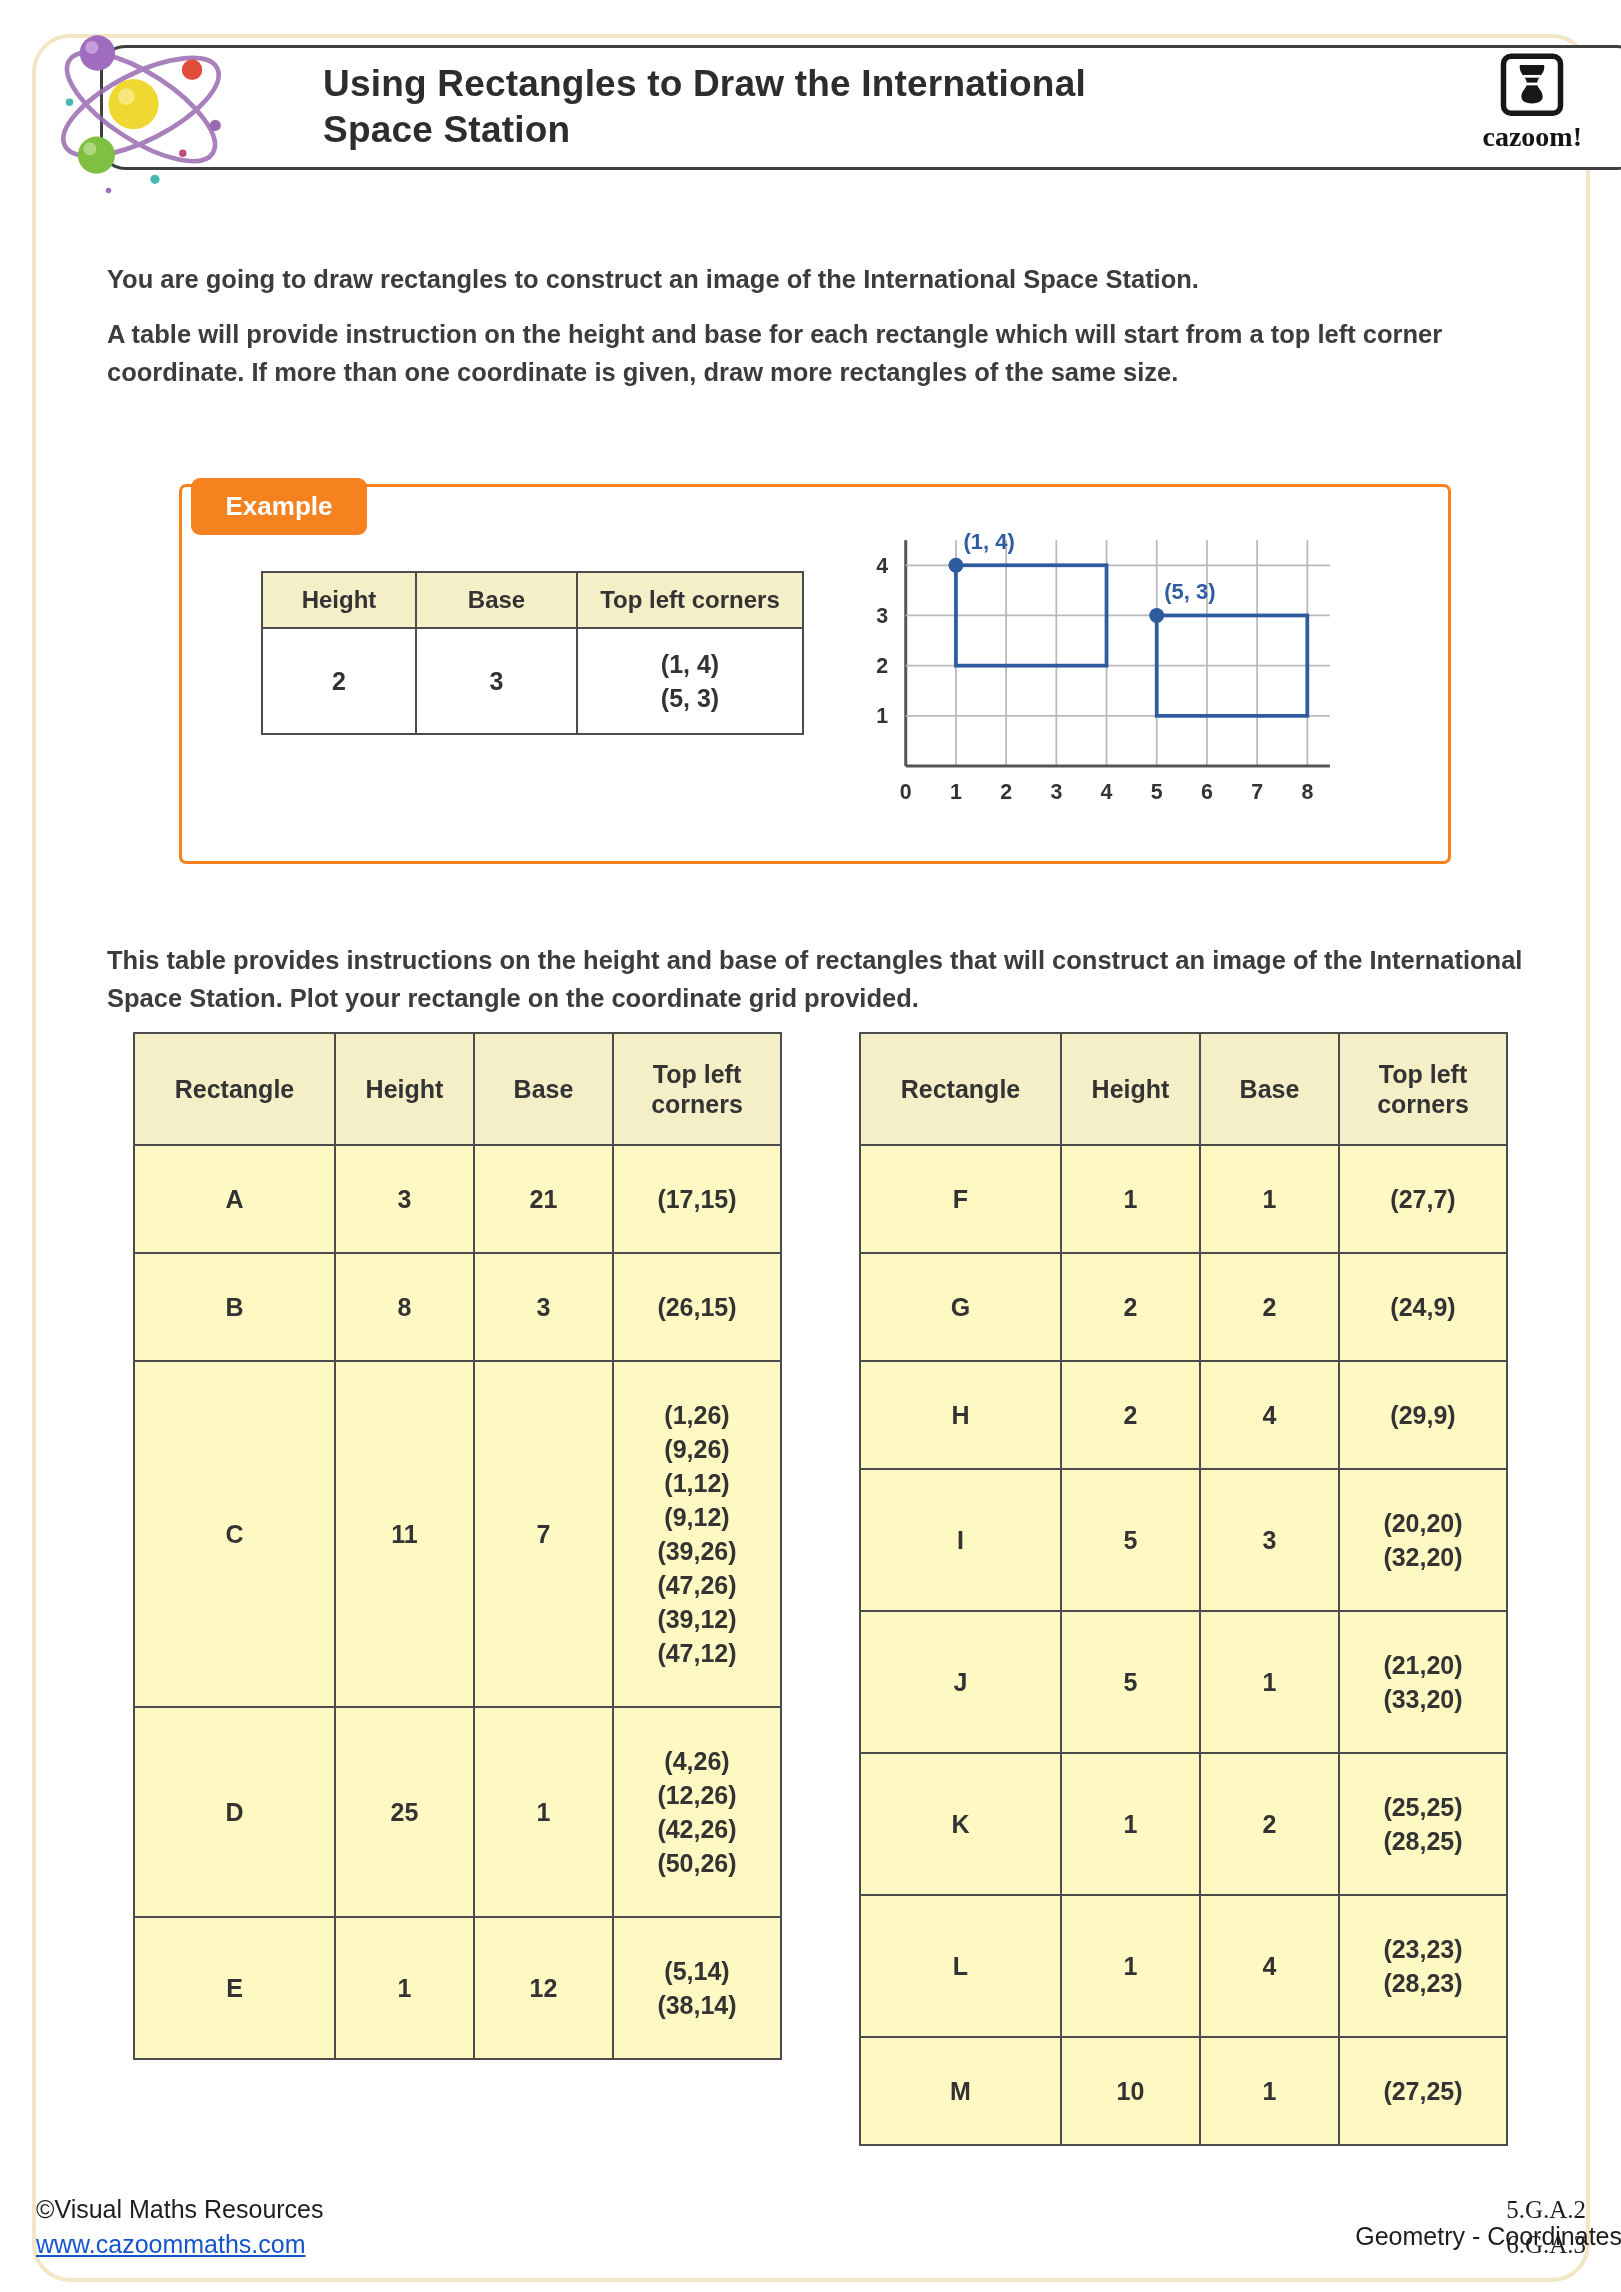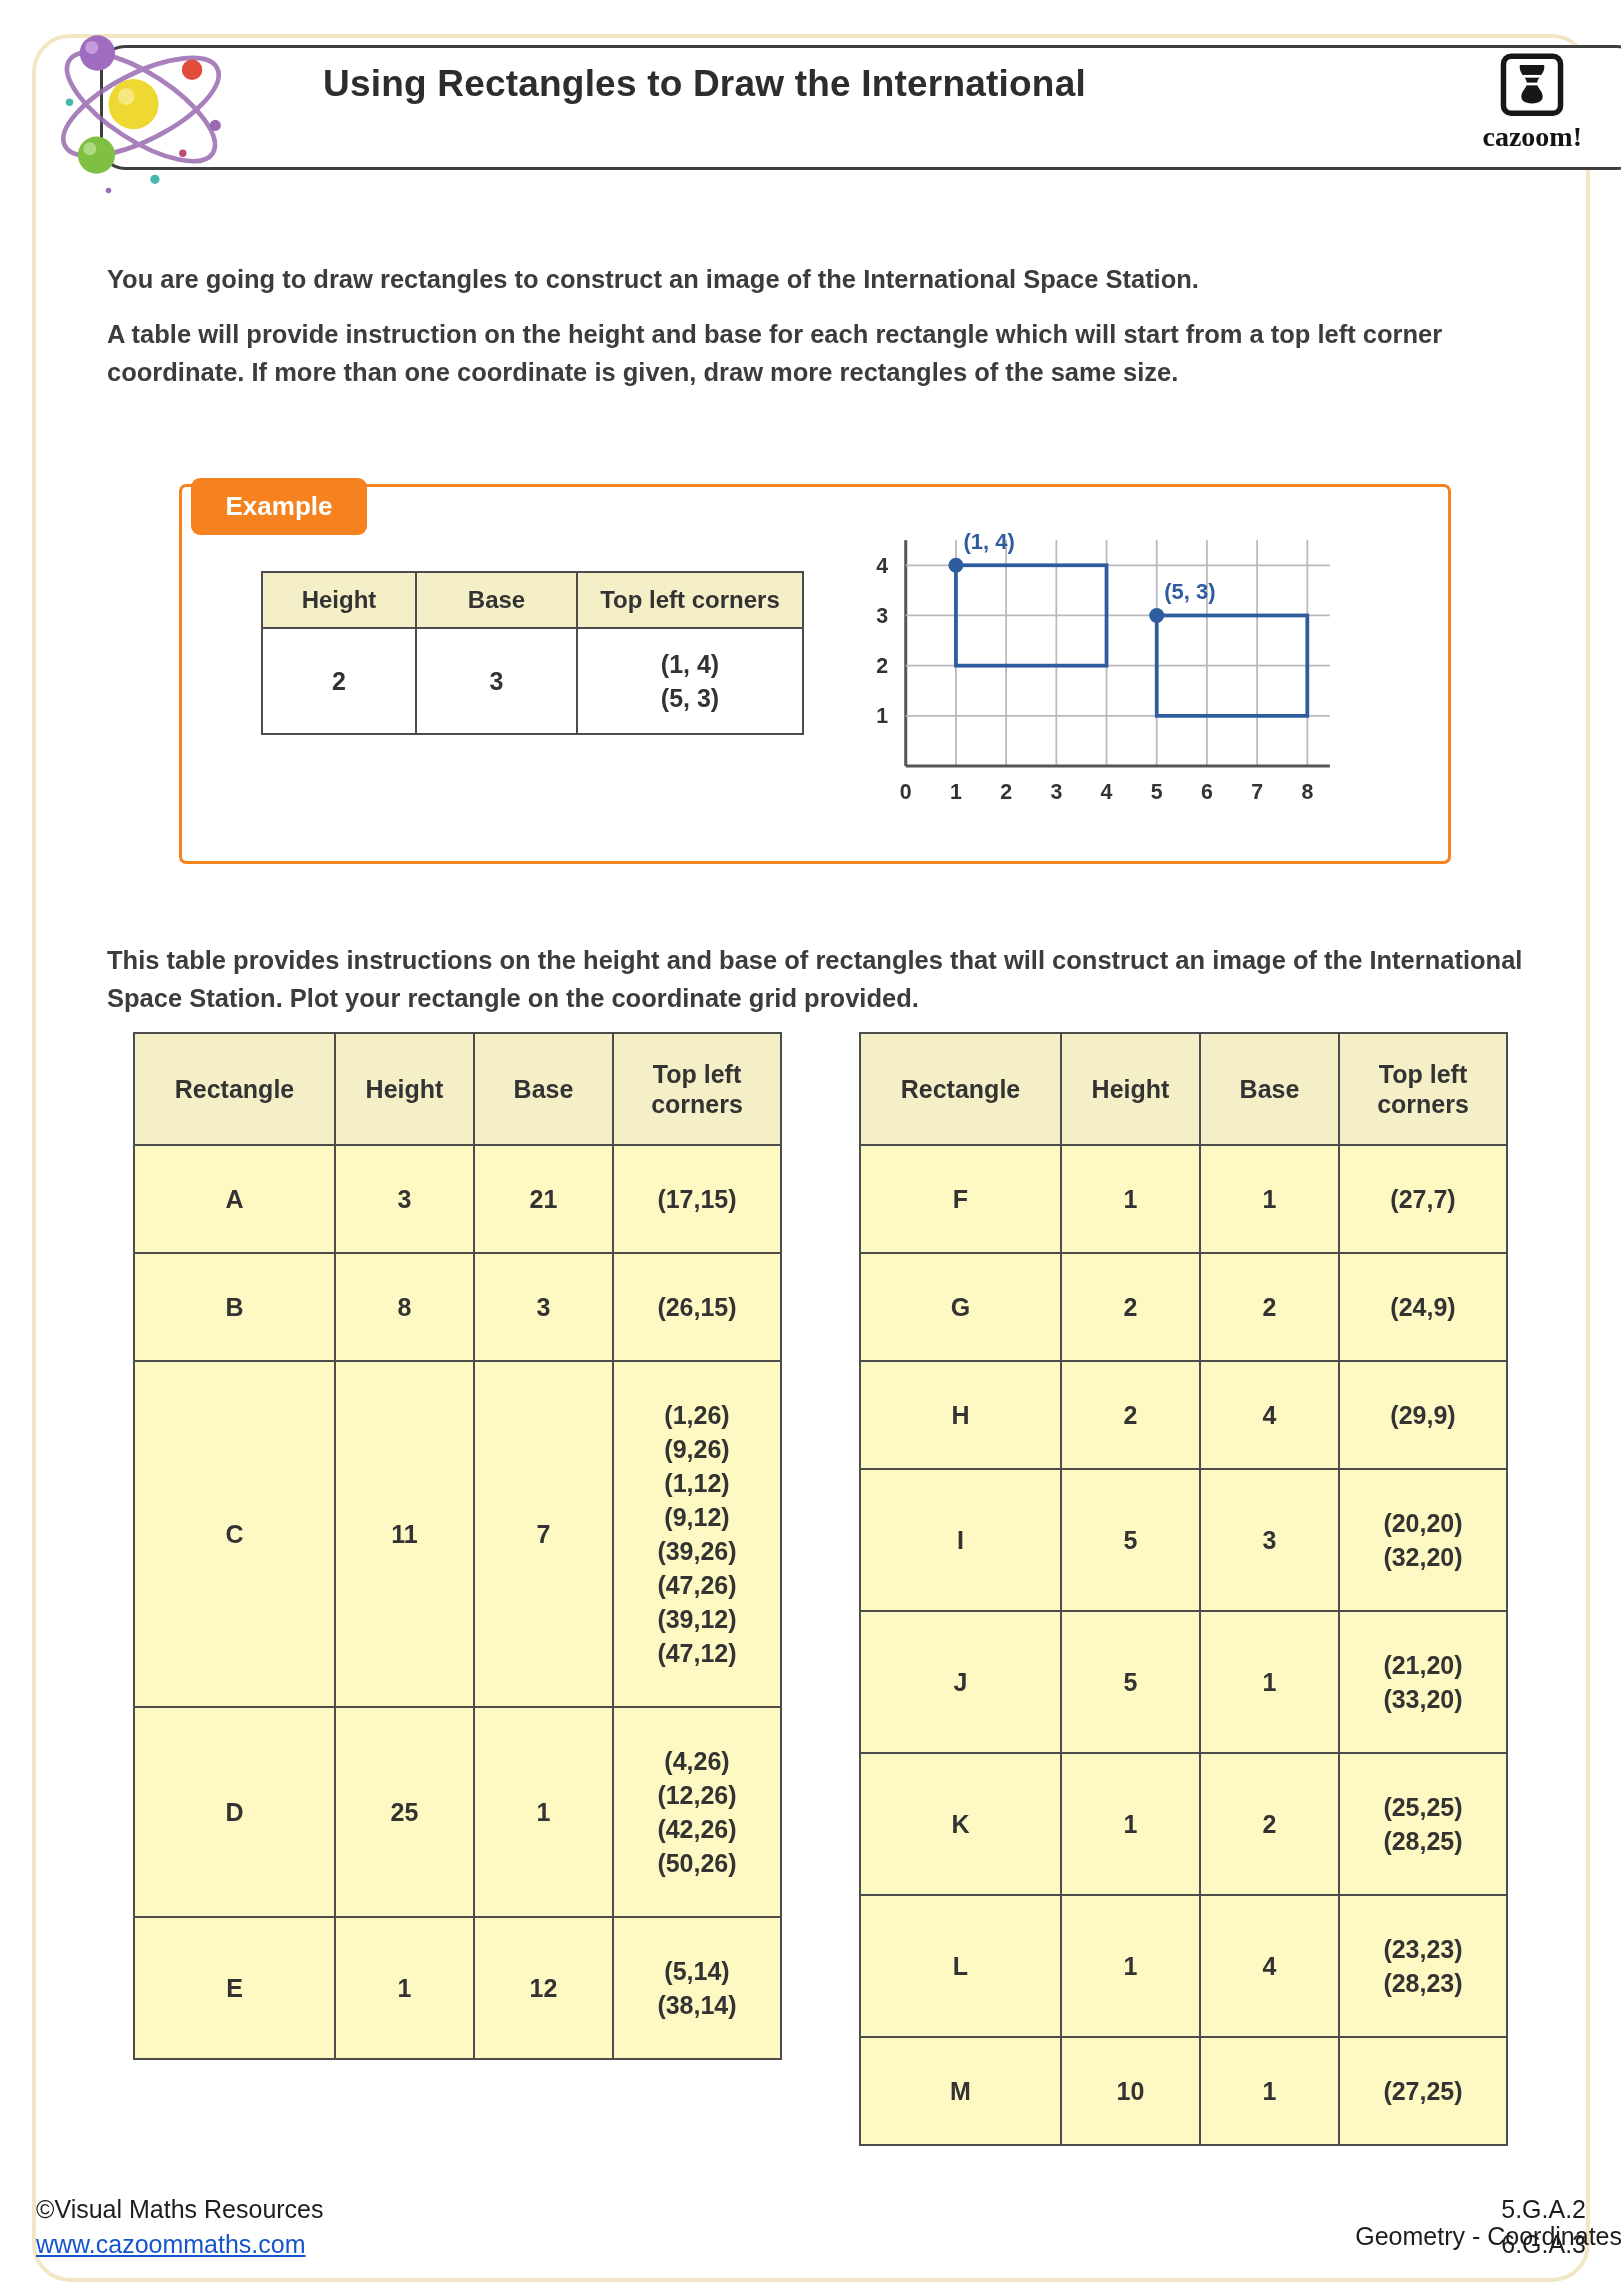--- a/index.html
+++ b/index.html
@@ -62,30 +62,31 @@
   }
   .rect-table td {
     border:2.2px solid #4c4c4c; text-align:center; vertical-align:middle;
     font-size:25px; font-weight:700; padding:36px 7.2px; line-height:34px; color:#333;
     white-space:pre-line;
   }
   
   .footer-left  { position:absolute; left:36px;  top:2192px; font-size:25px; color:#1d1d1d; line-height:35px; z-index:3; }
   .footer-left a { color:#1455cc; text-decoration:underline; cursor:pointer; }
   .footer-center{ position:absolute; left:0; right:0; top:2214px; text-align:right; font-size:25px; color:#1d1d1d; z-index:3;margin-top:8px; }
-  .footer-right { position:absolute; right:36px; top:2192px; text-align:right; font-size:25px; color:#1d1d1d; line-height:35px; z-index:3; }
+  .footer-right { position:absolute; right:36px; top:2192px; text-align:right; font-size:25px; color:#1d1d1d; line-height:35px; z-index:3;font-family:Liberation Serif, serif; }
 </style>
 </head>
 <body>
 
 <div class="frame"></div>
 
 <div class="header-box">
   <div class="title-wrap">
     <div>Using Rectangles to Draw the International</div>
+    <div>Space Station</div>
   </div>
   <div class="brand">
     <svg class="brand-icon" viewBox="0 0 60 62">
       <rect x="4" y="3" width="52" height="52" rx="7" fill="#ffffff" stroke="#171717" stroke-width="5"></rect>
       <path d="M19 11 h22 c1 5 -2 8 -4 11 c-3 4 -3 7 0 11 c4 5 5 13 -7 13 c-12 0 -11 -8 -7 -13 c3 -4 3 -7 0 -11 c-2 -3 -5 -6 -4 -11 z" fill="#171717"></path>
       <rect x="22" y="20" width="16" height="2.5" fill="#ffffff"></rect>
       <rect x="24" y="27" width="12" height="2.5" fill="#ffffff"></rect>
     </svg>
     <div class="brand-text">cazoom!</div>
   </div>

